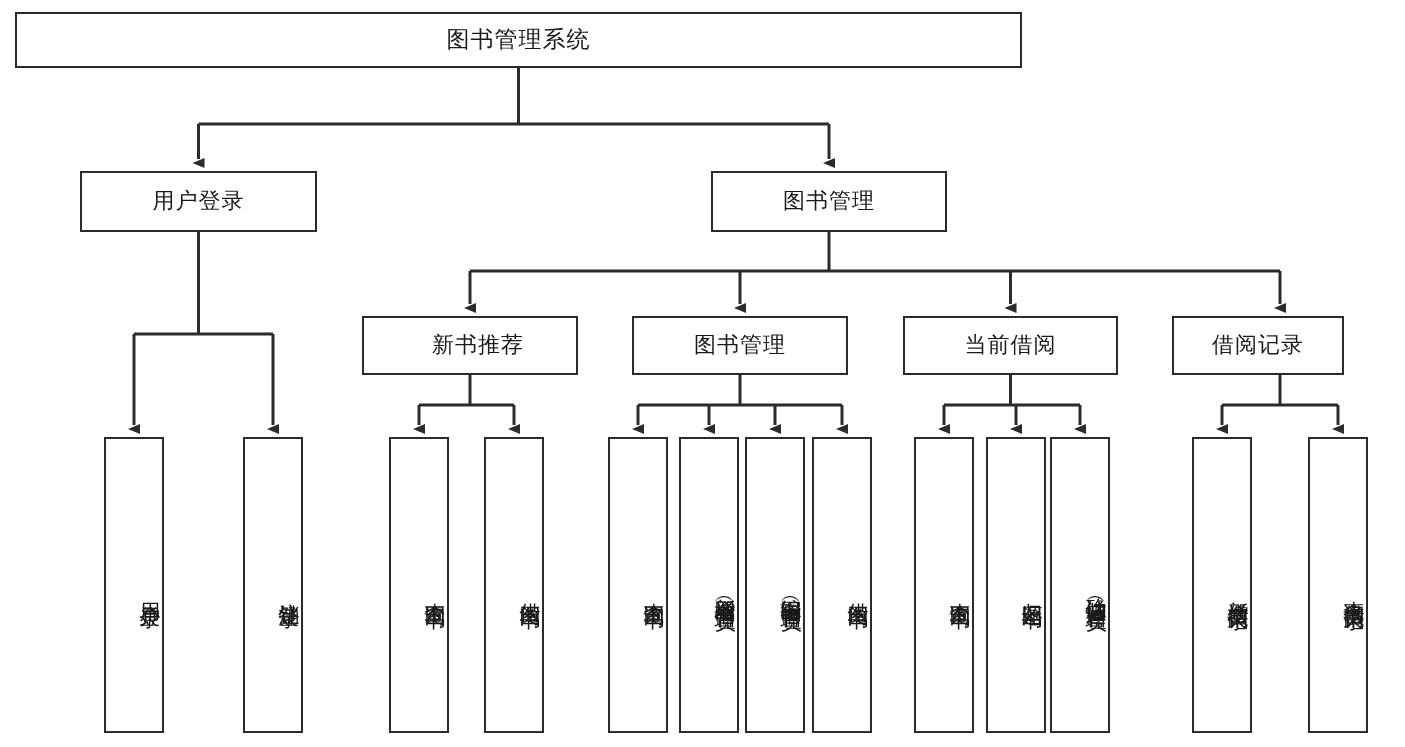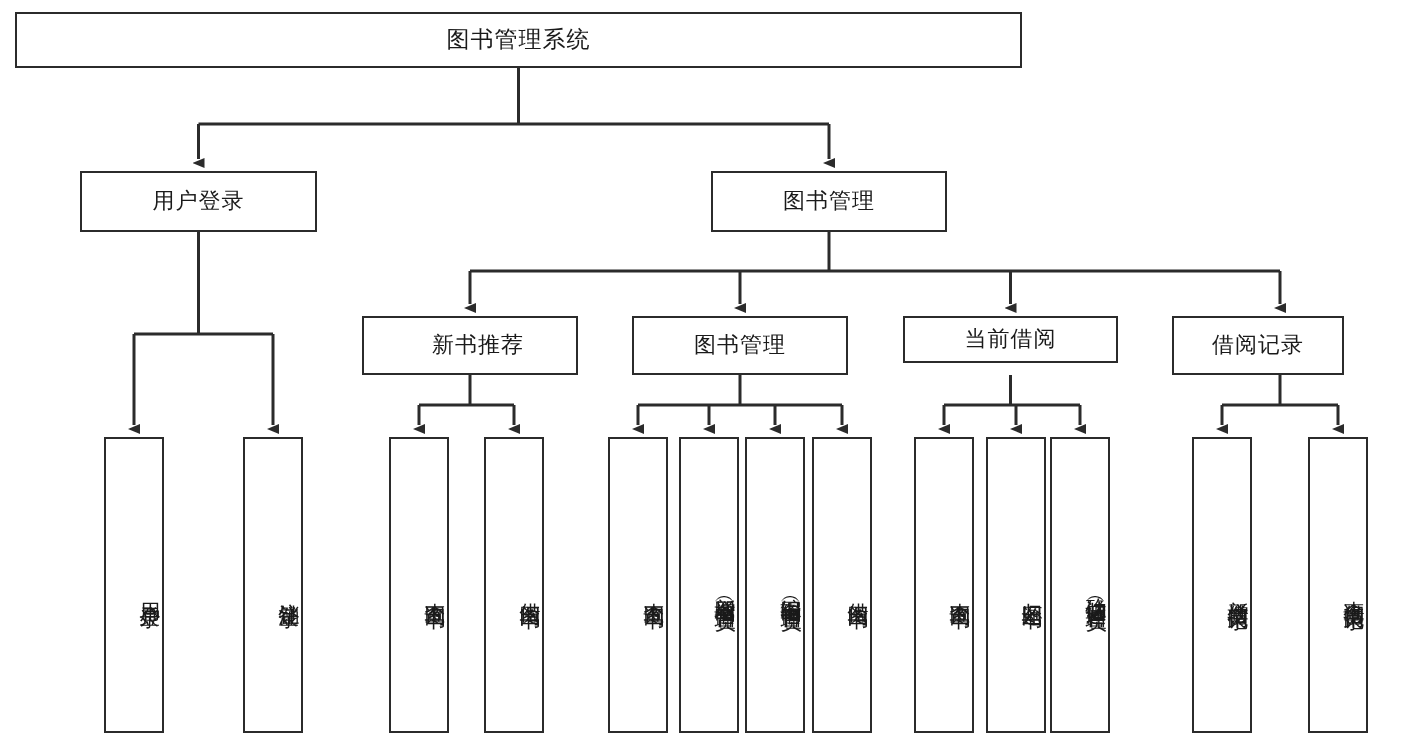--- a/index.html
+++ b/index.html
@@ -122,21 +122,21 @@
       </div>
       <div class="node horizontal" style="left: 711px; top: 171px; width: 236px; height: 61px;">
         <span>图书管理</span>
       </div>
       <div class="node horizontal" style="left: 362px; top: 316px; width: 216px; height: 59px; padding-left: 16px;">
         <span>新书推荐</span>
       </div>
       <div class="node horizontal" style="left: 632px; top: 316px; width: 216px; height: 59px;">
         <span>图书管理</span>
       </div>
-      <div class="node horizontal" style="left: 903px; top: 316px; width: 215px; height: 47px;">
+      <div class="node horizontal" style="left: 903px; top: 316px; width: 215px; height: 59px;">
         <span>当前借阅</span>
       </div>
       <div class="node horizontal" style="left: 1172px; top: 316px; width: 172px; height: 59px;">
         <span>借阅记录</span>
       </div>
       <div class="node vertical" style="left: 104px; top: 437px; width: 60px; height: 296px;">
         <span>用户登录</span>
       </div>
       <div class="node vertical" style="left: 243px; top: 437px; width: 60px; height: 296px;">
         <span>注销登录</span>

